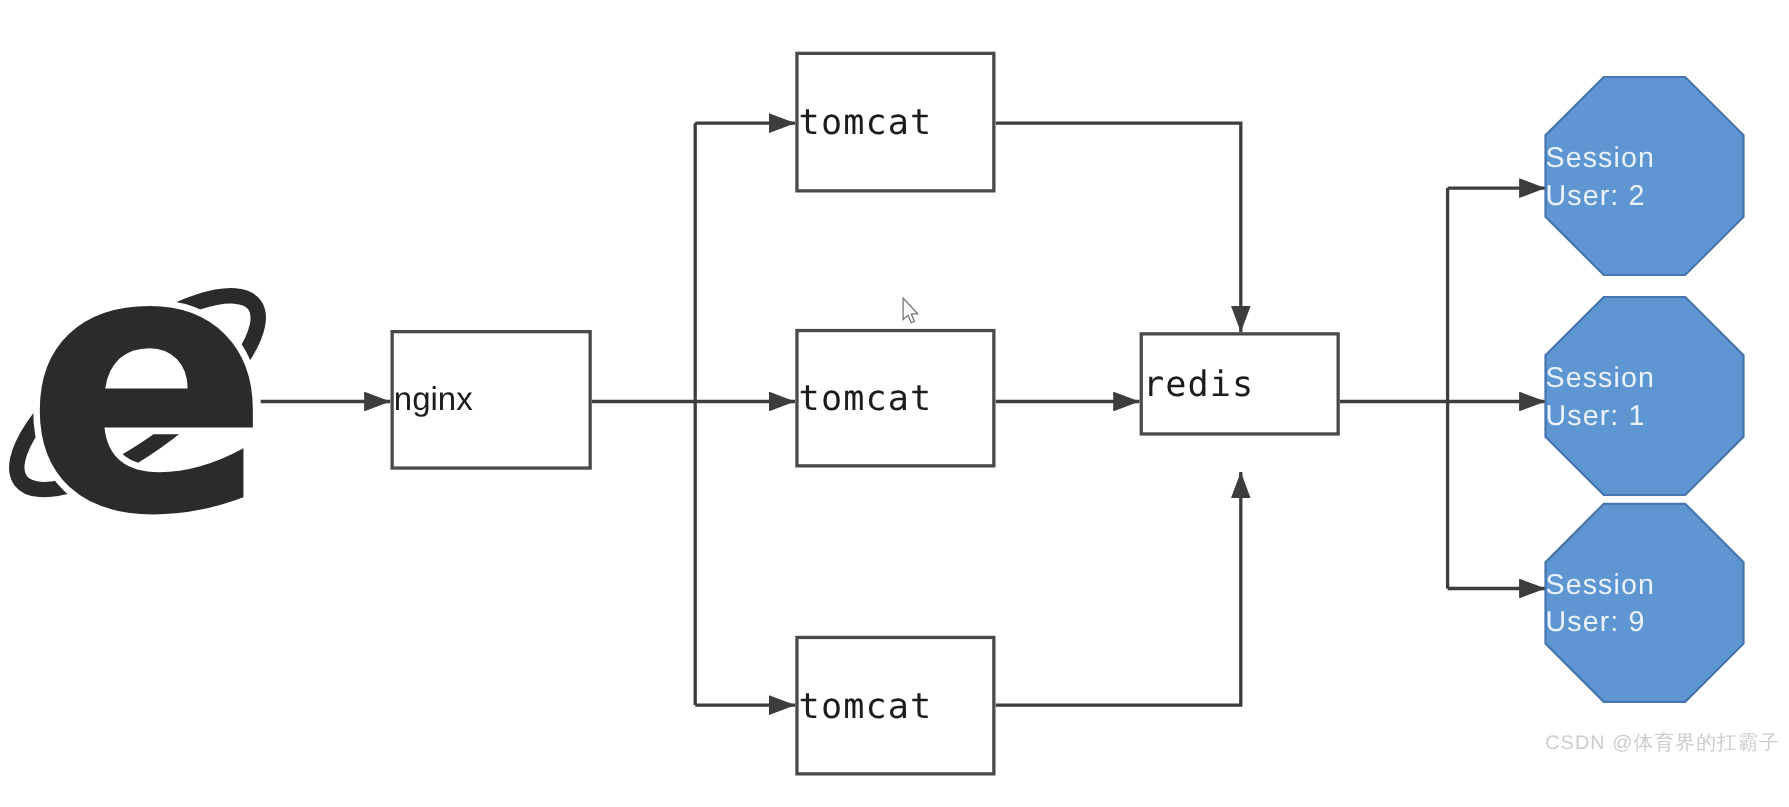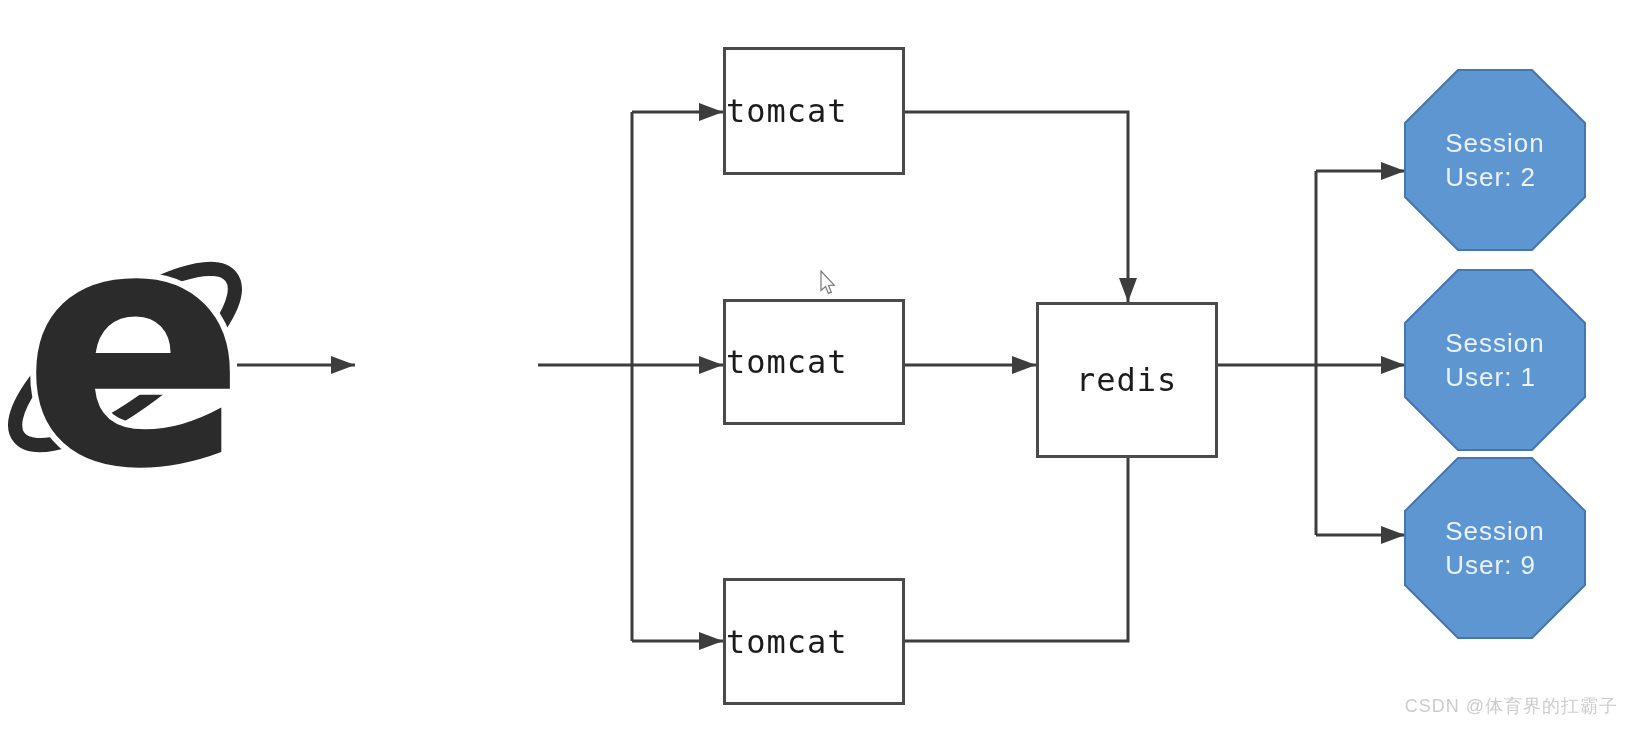--- a/index.html
+++ b/index.html
@@ -21,40 +21,40 @@
     border:3px solid var(--box_border,#4a4a4a);
     display:flex;align-items:center;justify-content:flex-start;
     color:#1c1c1c;
   }
   .mono-label{font:32px "DejaVu Sans Mono",monospace;letter-spacing:1px;}
   .sans-label{font:30px "Liberation Sans",sans-serif;}
   
   .octagon{fill:var(--octagon_fill,#5e96d2);stroke:var(--octagon_border,#4576ad);stroke-width:2;}
   .oct-label{
     position:absolute;width:180px;height:180px;
-    display:flex;align-items:center;justify-content:center;
+    display:flex;align-items:center;
     color:var(--octagon_text,#eaf3fc);
     font:26px "Liberation Sans",sans-serif;line-height:34px;
     pointer-events:none;
     border-radius:16px;
   }
   .oct-label .lines{text-align:left;letter-spacing:1px;}
   
   .orbit{fill:none;stroke:var(--logo,#2b2b2b);stroke-width:14;}
   .ie-e{
     font-family:"DejaVu Sans",sans-serif;font-weight:bold;font-size:330px;
     fill:var(--logo,#2b2b2b);
     stroke:#ffffff;stroke-width:12;paint-order:stroke;
   }
   
   .cursor{position:absolute;left:820px;top:270px;}
   .cursor polygon{fill:#fcfcfc;stroke:#777;stroke-width:1.2;}
   
   .watermark{
-    position:absolute;top:694px;right:8px;
+    position:absolute;top:663px;right:8px;
     font:18px "Liberation Sans",sans-serif;
     color:var(--watermark,#cccccc);
     letter-spacing:1px;white-space:nowrap;margin-left:37px;
   }
 </style>
 </head>
 <body>
 
 <div class="stage">
 
@@ -86,34 +86,37 @@
       <path class="edge" d="M1316 535 H1405" marker-end="url(#arrow)"></path>
     </g>
 
     <g>
       <polygon class="octagon" points="1458,70 1532,70 1585,123 1585,197 1532,250 1458,250 1405,197 1405,123"></polygon>
       <polygon class="octagon" points="1458,270 1532,270 1585,323 1585,397 1532,450 1458,450 1405,397 1405,323"></polygon>
       <polygon class="octagon" points="1458,458 1532,458 1585,511 1585,585 1532,638 1458,638 1405,585 1405,511"></polygon>
     </g>
   </svg>
 
+  <div class="box" style="left:355px;top:300px;width:183px;height:127px;">
+    <span class="sans-label">nginx</span>
+  </div>
 
   <div class="box" style="left:723px;top:47px;width:182px;height:128px;">
     <span class="mono-label">tomcat</span>
   </div>
 
   <div class="box" style="left:723px;top:299px;width:182px;height:126px;">
     <span class="mono-label">tomcat</span>
   </div>
 
   <div class="box" style="left:723px;top:578px;width:182px;height:127px;">
     <span class="mono-label">tomcat</span>
   </div>
 
-  <div class="box" style="left:1036px;top:302px;width:182px;height:156px;padding-left:37px;">
+  <div class="box" style="left:1036px;top:302px;width:182px;height:94px;">
     <span class="mono-label">redis</span>
   </div>
 
   <div class="oct-label" style="left:1405px;top:70px;">
     <div class="lines">
       <div>Session</div>
       <div>User: 2</div>
     </div>
   </div>
   <div class="oct-label" style="left:1405px;top:270px;">

